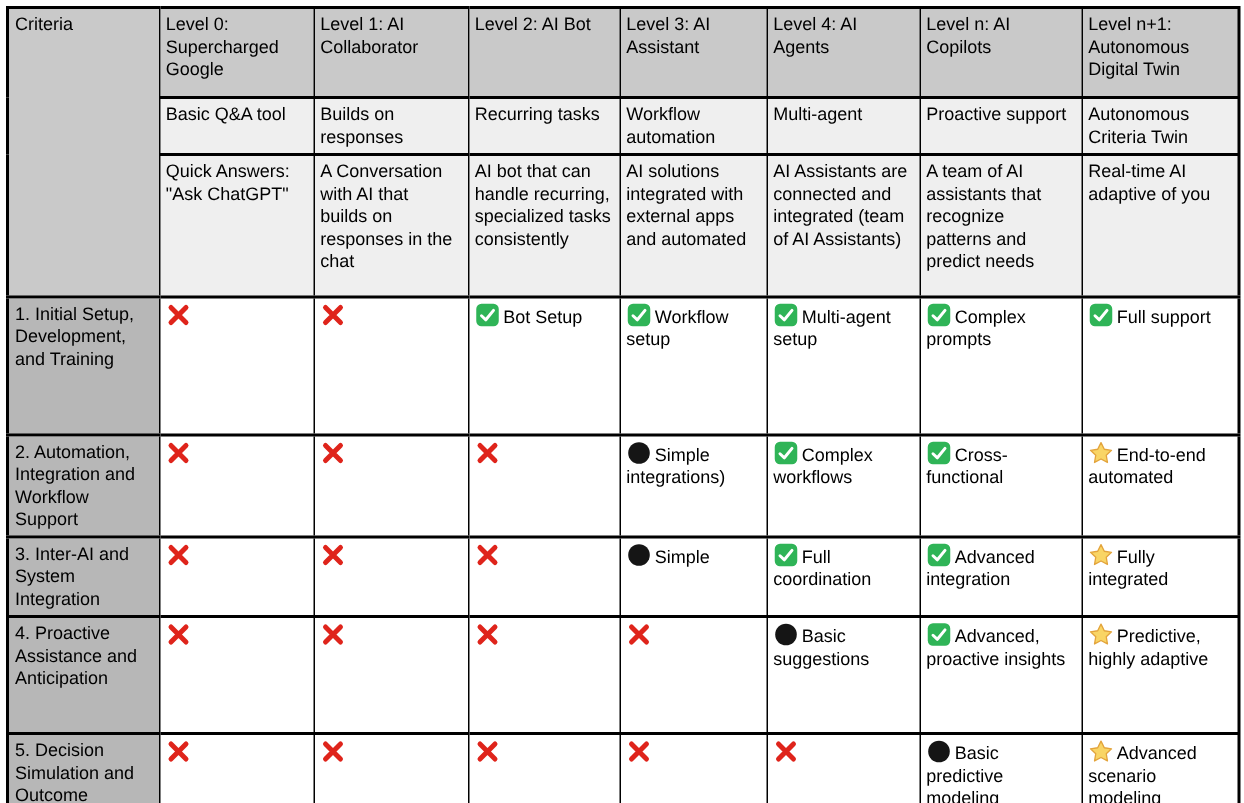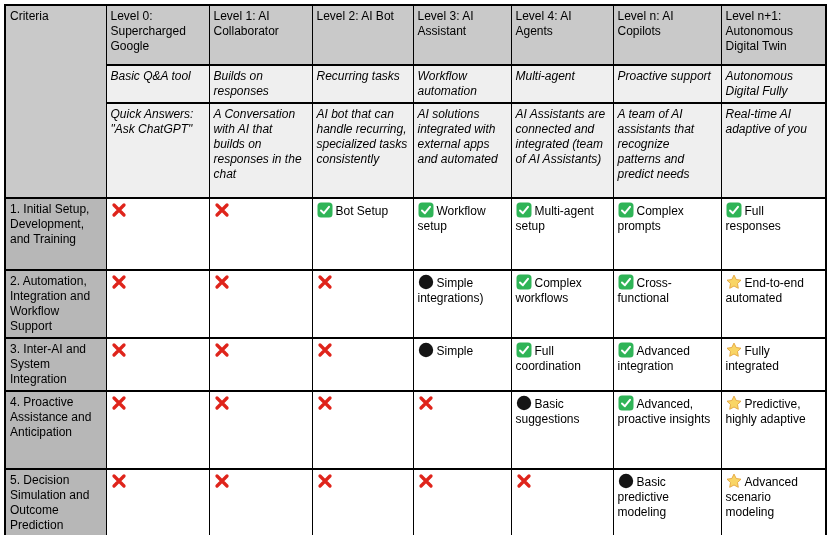--- a/index.html
+++ b/index.html
@@ -36,21 +36,20 @@
     font-weight: normal;
     word-wrap: break-word;
   }
   #matrix-table { border: 2px solid #000; }
   .criteria-head, .level-head {
     font-weight: bold;
   }
   .criteria-head, .level-head { background: var(--header-bg); }
   .tagline-cell, .description-cell {
     background: var(--subheader-bg);
-    font-style: italic;
   }
   .criteria-label {
     background: var(--criteria-bg);
     font-weight: bold;
     border-right-width: 2px;
   }
   .criteria-head { border-right-width: 2px; }
   .matrix-cell { background: #ffffff; }
   .ic {
     width: 16px;
@@ -86,34 +85,34 @@
         <th class="level-head">Level n: AI Copilots</th>
         <th class="level-head">Level n+1: Autonomous Digital Twin</th>
       </tr>
       <tr style="height:30px">
         <td class="tagline-cell">Basic Q&amp;A tool</td>
         <td class="tagline-cell">Builds on responses</td>
         <td class="tagline-cell">Recurring tasks</td>
         <td class="tagline-cell">Workflow automation</td>
         <td class="tagline-cell">Multi-agent</td>
         <td class="tagline-cell">Proactive support</td>
-        <td class="tagline-cell">Autonomous Digital Fully</td>
+        <td class="tagline-cell">Autonomous Criteria Twin</td>
       </tr>
       <tr style="height:95px">
         <td class="description-cell">Quick Answers: "Ask ChatGPT"</td>
         <td class="description-cell">A Conversation with AI that builds on responses in the chat</td>
         <td class="description-cell">AI bot that can handle recurring, specialized tasks consistently</td>
         <td class="description-cell">AI solutions integrated with external apps and automated</td>
         <td class="description-cell">AI Assistants are connected and integrated (team of AI Assistants)</td>
         <td class="description-cell">A team of AI assistants that recognize patterns and predict needs</td>
         <td class="description-cell">Real-time AI adaptive of you</td>
       </tr>
     </thead>
   <tbody>
-      <tr style="height:72px">
+      <tr style="height:92px">
         <th class="criteria-label">1. Initial Setup, Development, and Training</th>
         <td class="matrix-cell"><span><svg class="ic" viewBox="0 0 16 16">
               <path d="M3 3 L13 13 M13 3 L3 13" stroke="#df241b" stroke-width="3.3" stroke-linecap="round" fill="none"></path>
             </svg></span></td>
         <td class="matrix-cell"><span><svg class="ic" viewBox="0 0 16 16">
               <path d="M3 3 L13 13 M13 3 L3 13" stroke="#df241b" stroke-width="3.3" stroke-linecap="round" fill="none"></path>
             </svg></span></td>
         <td class="matrix-cell"><span><svg class="ic" viewBox="0 0 16 16">
               <rect x="0.5" y="0.5" width="15" height="15" rx="3.5" fill="#2fb457"></rect>
               <path d="M4 8.5 L6.9 11.2 L12 4.9" stroke="#ffffff" stroke-width="2" fill="none" stroke-linecap="round" stroke-linejoin="round"></path>
@@ -126,21 +125,21 @@
               <rect x="0.5" y="0.5" width="15" height="15" rx="3.5" fill="#2fb457"></rect>
               <path d="M4 8.5 L6.9 11.2 L12 4.9" stroke="#ffffff" stroke-width="2" fill="none" stroke-linecap="round" stroke-linejoin="round"></path>
             </svg></span><span class="cell-text">Multi-agent setup</span></td>
         <td class="matrix-cell"><span><svg class="ic" viewBox="0 0 16 16">
               <rect x="0.5" y="0.5" width="15" height="15" rx="3.5" fill="#2fb457"></rect>
               <path d="M4 8.5 L6.9 11.2 L12 4.9" stroke="#ffffff" stroke-width="2" fill="none" stroke-linecap="round" stroke-linejoin="round"></path>
             </svg></span><span class="cell-text">Complex prompts</span></td>
         <td class="matrix-cell"><span><svg class="ic" viewBox="0 0 16 16">
               <rect x="0.5" y="0.5" width="15" height="15" rx="3.5" fill="#2fb457"></rect>
               <path d="M4 8.5 L6.9 11.2 L12 4.9" stroke="#ffffff" stroke-width="2" fill="none" stroke-linecap="round" stroke-linejoin="round"></path>
-            </svg></span><span class="cell-text">Full responses</span></td>
+            </svg></span><span class="cell-text">Full support</span></td>
       </tr>
       <tr style="height:68px">
         <th class="criteria-label">2. Automation, Integration and Workflow Support</th>
         <td class="matrix-cell"><span><svg class="ic" viewBox="0 0 16 16">
               <path d="M3 3 L13 13 M13 3 L3 13" stroke="#df241b" stroke-width="3.3" stroke-linecap="round" fill="none"></path>
             </svg></span></td>
         <td class="matrix-cell"><span><svg class="ic" viewBox="0 0 16 16">
               <path d="M3 3 L13 13 M13 3 L3 13" stroke="#df241b" stroke-width="3.3" stroke-linecap="round" fill="none"></path>
             </svg></span></td>
         <td class="matrix-cell"><span><svg class="ic" viewBox="0 0 16 16">

